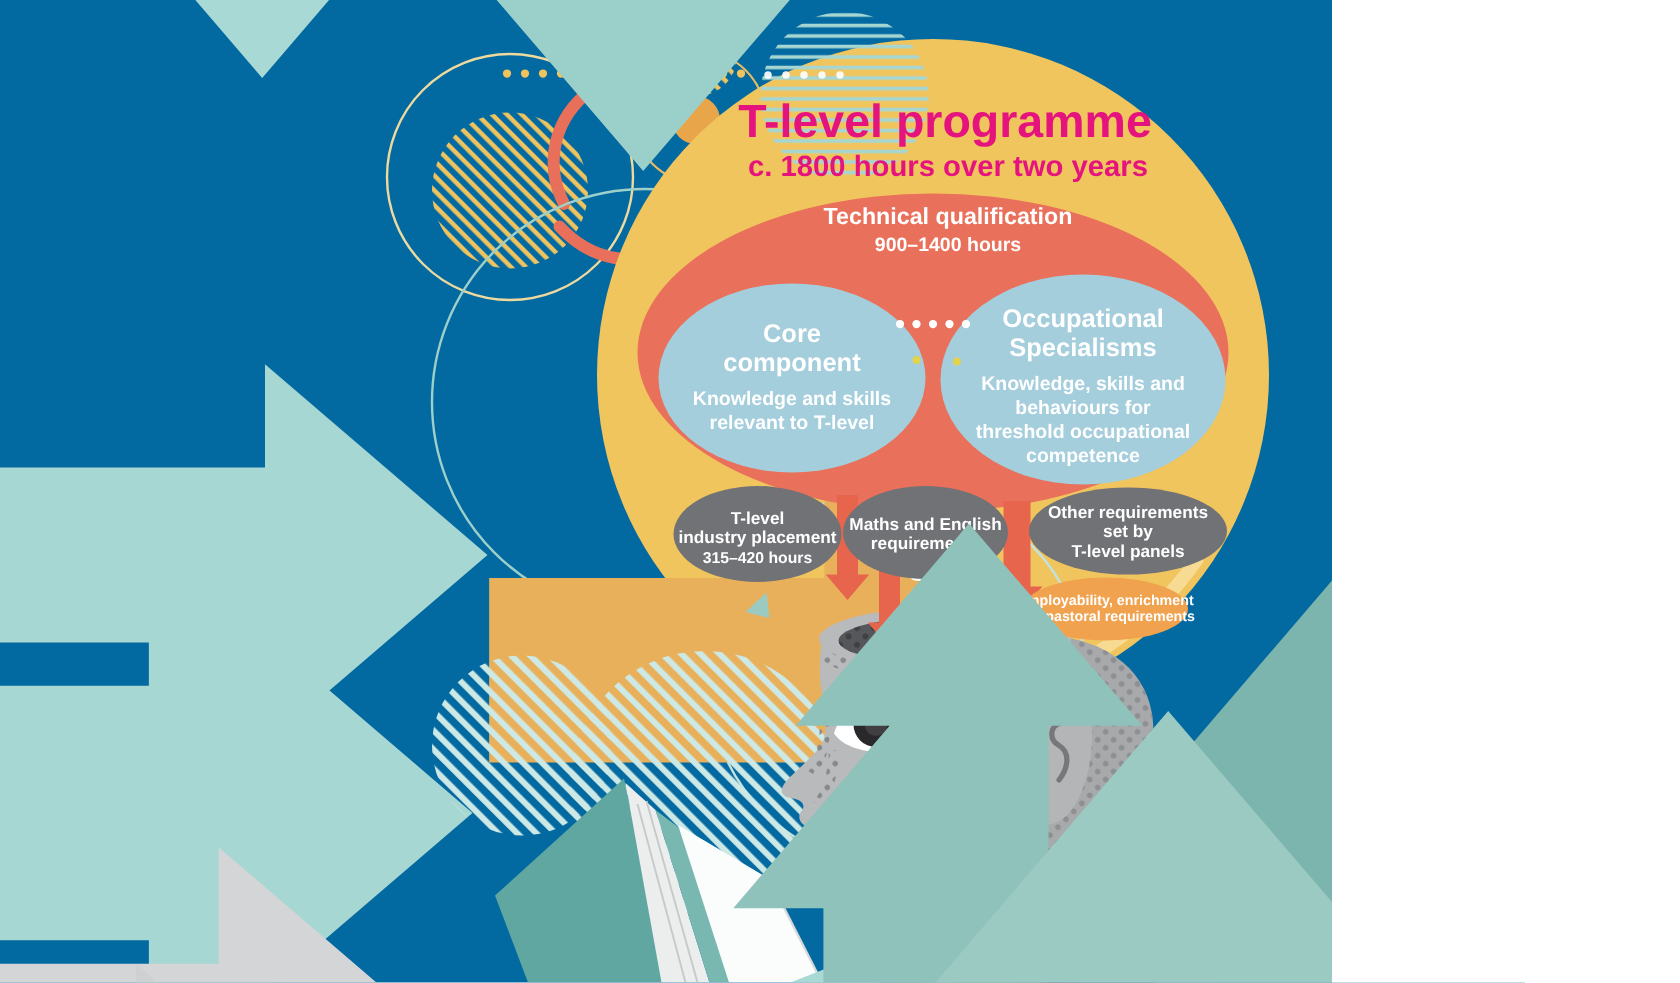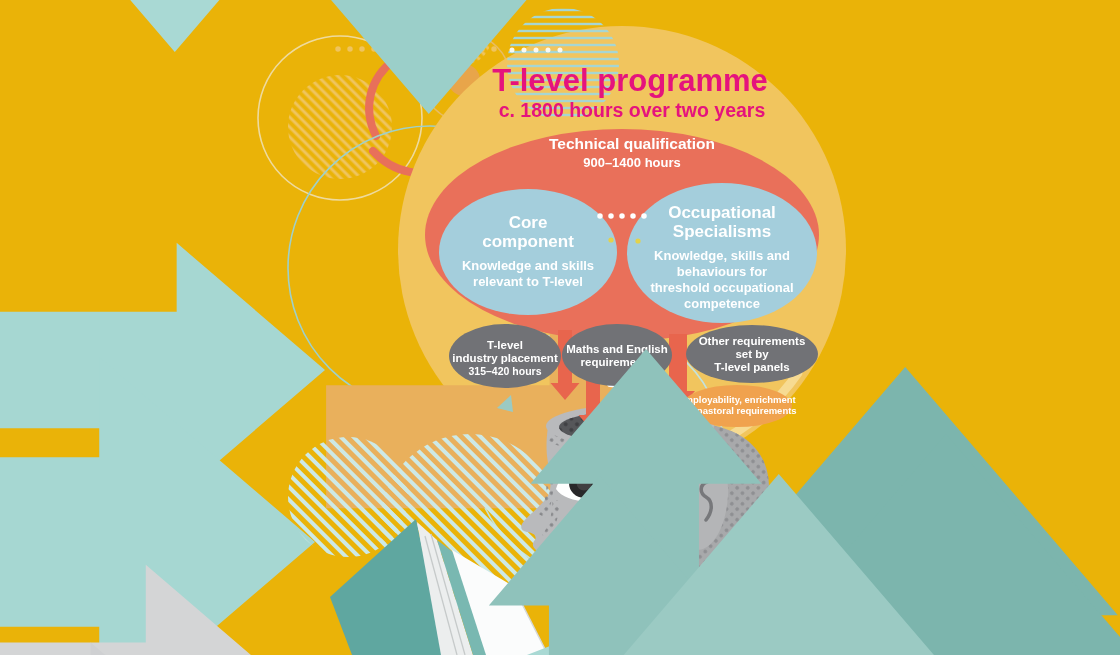--- a/index.html
+++ b/index.html
@@ -1,16 +1,16 @@
 <!DOCTYPE html>
 <html><head>
 <meta charset="utf-8">
 <style>
   html,body{margin:0;padding:0;background:#ffffff;}
-  .stage{width:1120px;height:655px;position:relative;overflow:hidden;background:#eab308;}
+  .stage{width:888px;height:655px;position:relative;overflow:hidden;background:#0369a1;}
   svg{display:block;}
   text{font-family:"Liberation Sans","DejaVu Sans",sans-serif;font-weight:bold;}
   .t-center{text-anchor:middle;}
   .white{fill:#ffffff;}
 </style>
 </head>
 <body>
 
 <div class="stage">
 <svg width="1120" height="655" viewBox="0 0 1120 655">

